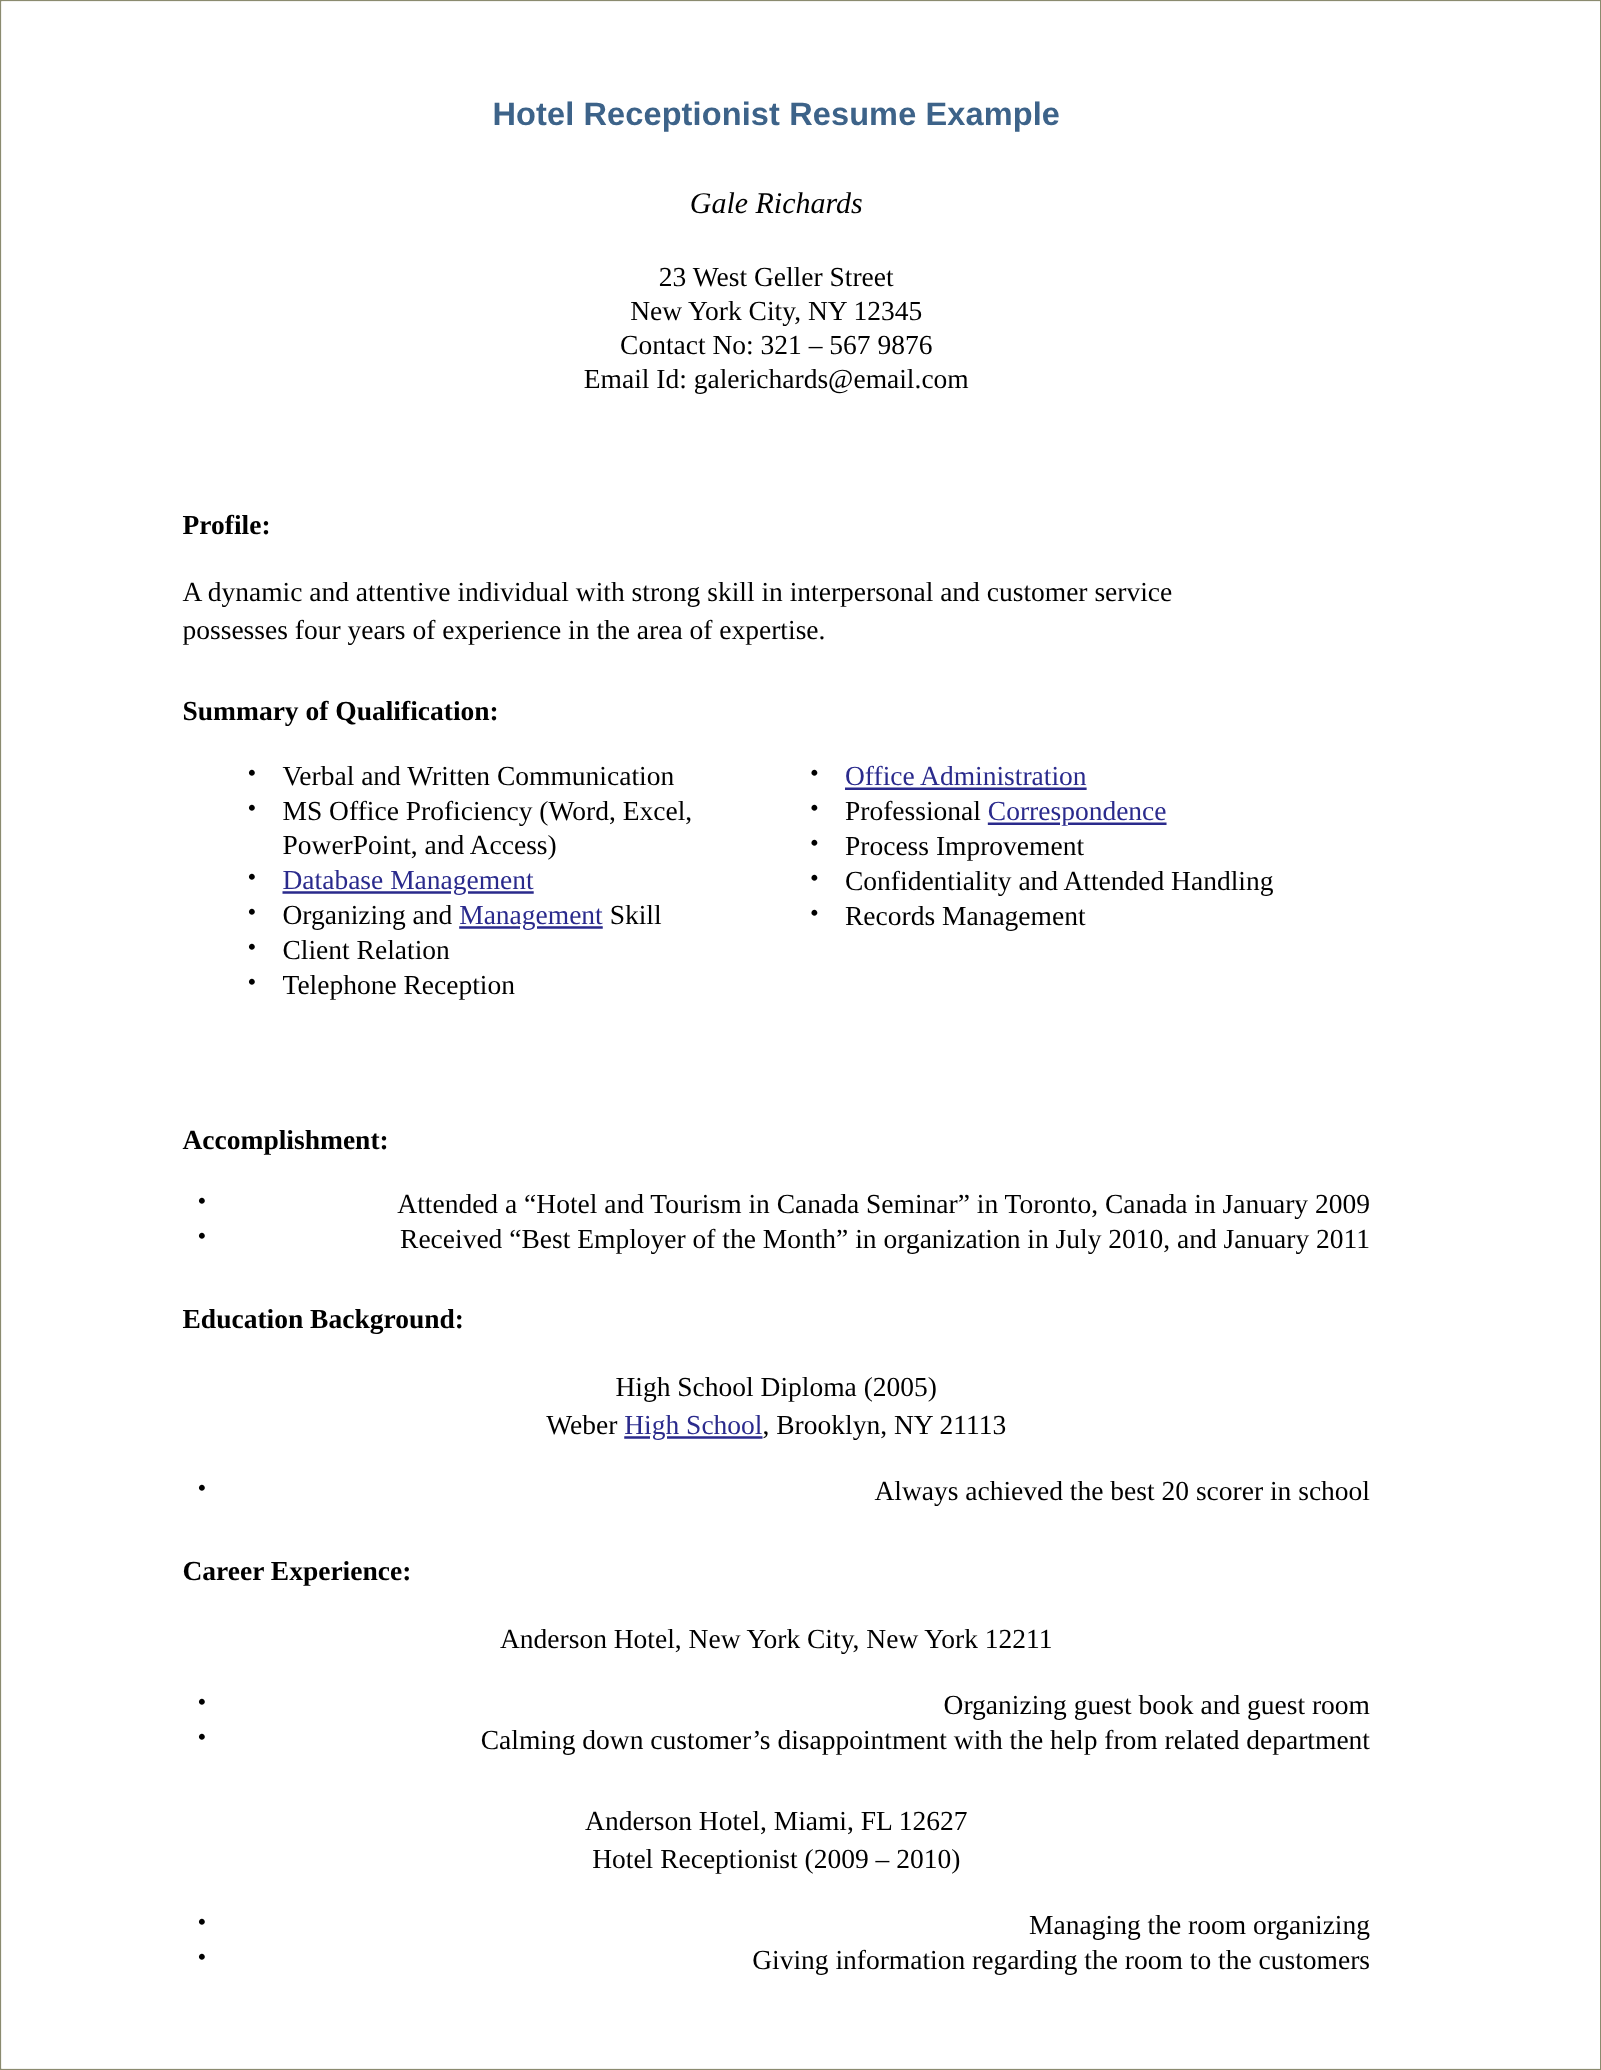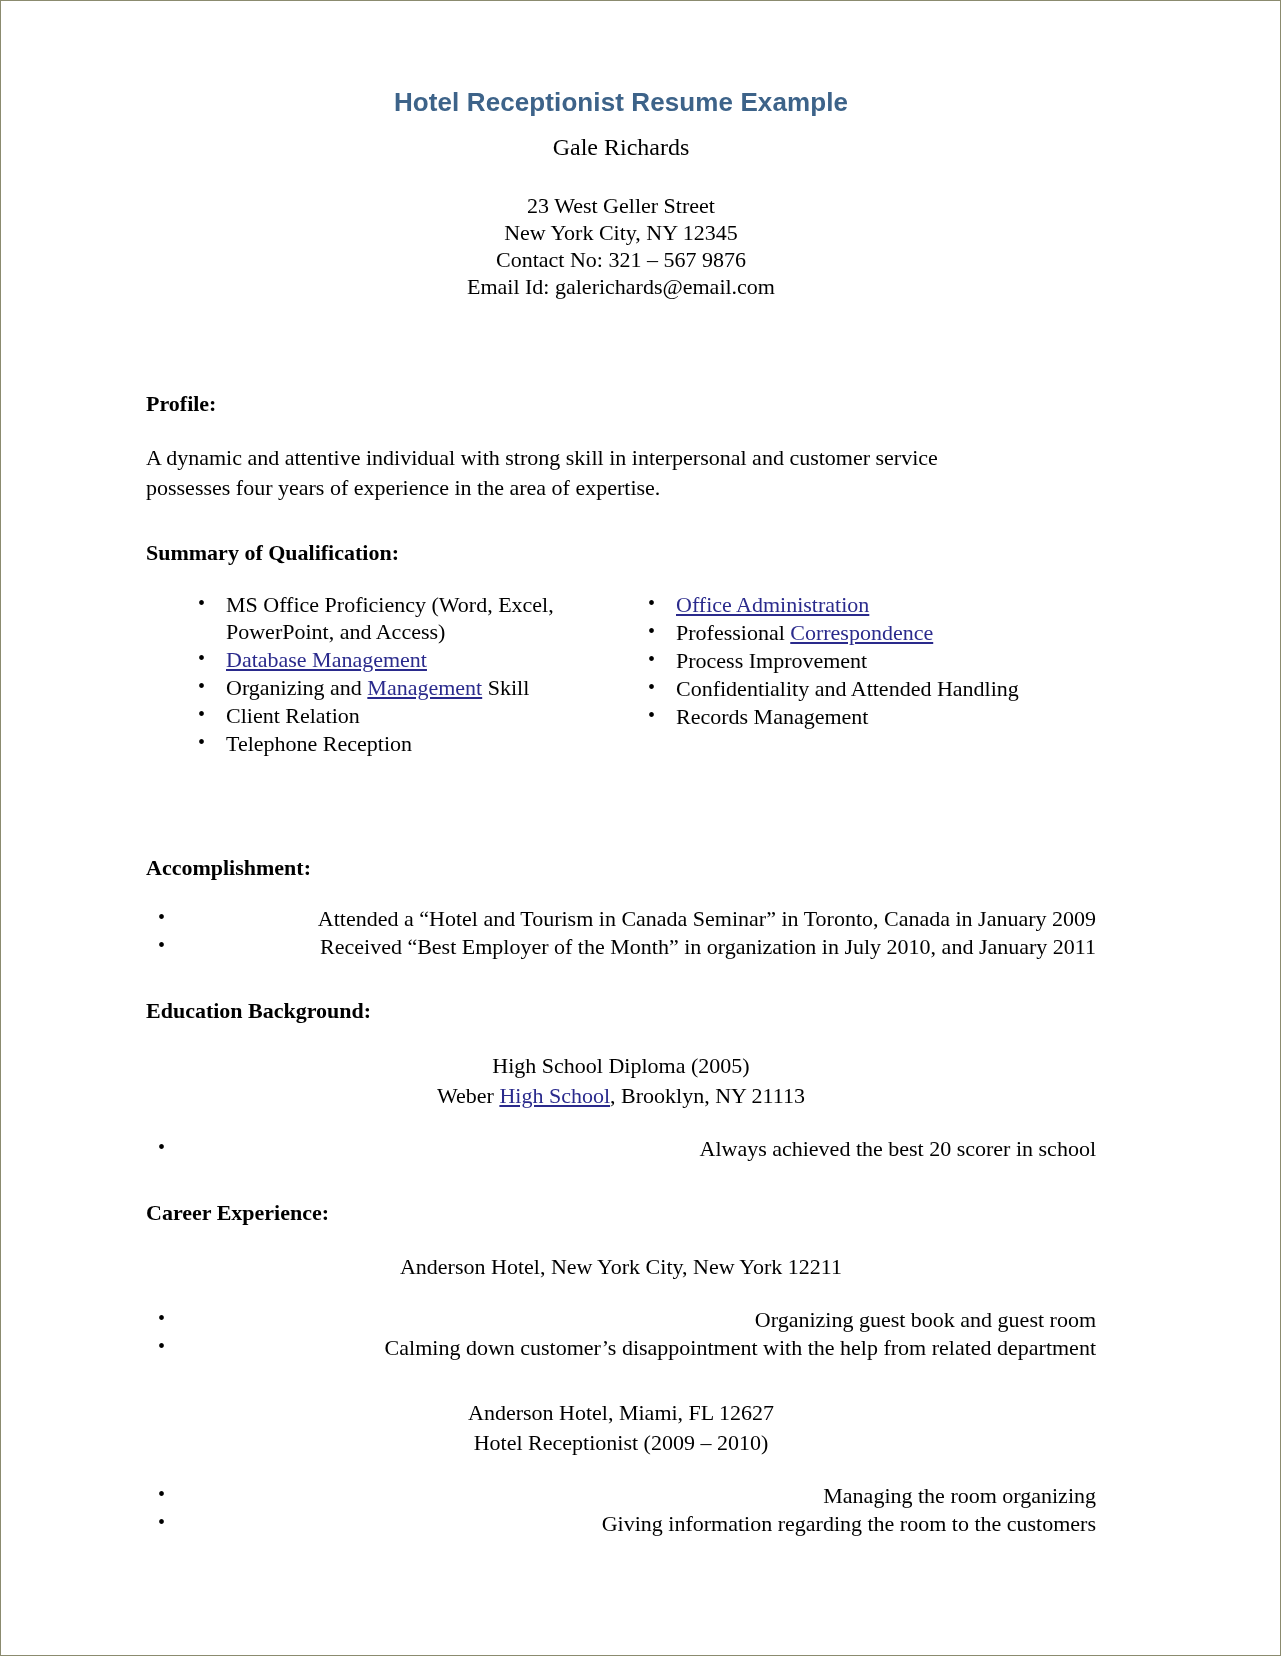--- a/index.html
+++ b/index.html
@@ -20,40 +20,41 @@
   }
   #page-inner {
     position: absolute;
     left: 0; top: 0; right: 0; bottom: 0;
     border: 2px solid #ffffff;
     box-sizing: border-box;
   }
   .content {
     position: absolute;
     left: 143px;
-    top: 16px;
+    top: 5px;
     width: 950px;
   }
 
   
   .doc-title {
     font-family: "Liberation Sans", "DejaVu Sans", sans-serif;
     font-weight: bold;
     font-size: 26px;
     color: #3d6389;
     text-align: center;
     margin: 0;
     padding-top: 68px;
     letter-spacing: 0.1px;
   }
   .person-name {
     text-align: center;
     font-size: 24px;
-    margin-top: 15px;
+    margin-top: 42px;
     line-height: 1.2;
+    font-style: italic;
   }
   .contact-block {
     text-align: center;
     font-size: 22px;
     line-height: 27px;
     margin-top: 30px;
   }
   .contact-line { display: block; }
 
   
@@ -150,20 +151,21 @@
   <p class="body-para">A dynamic and attentive individual with strong skill in interpersonal and customer service possesses four years of experience in the area of expertise.</p>
 
   <div class="gap-md"></div>
 
   <h2 class="section-heading">Summary of Qualification:</h2>
   <div class="gap-sm"></div>
 
   <div class="two-col">
     <div class="col-left">
       <ul class="bullets">
+        <li><span>Verbal and Written Communication</span></li>
         <li><span>MS Office Proficiency (Word, Excel, PowerPoint, and Access)</span></li>
         <li><a class="doclink">Database Management</a></li>
         <li><span>Organizing and </span><a class="doclink">Management</a><span> Skill</span></li>
         <li><span>Client Relation</span></li>
         <li><span>Telephone Reception</span></li>
       </ul>
     </div>
     <div class="col-right">
       <ul class="bullets">
         <li><a class="doclink">Office Administration</a></li>

